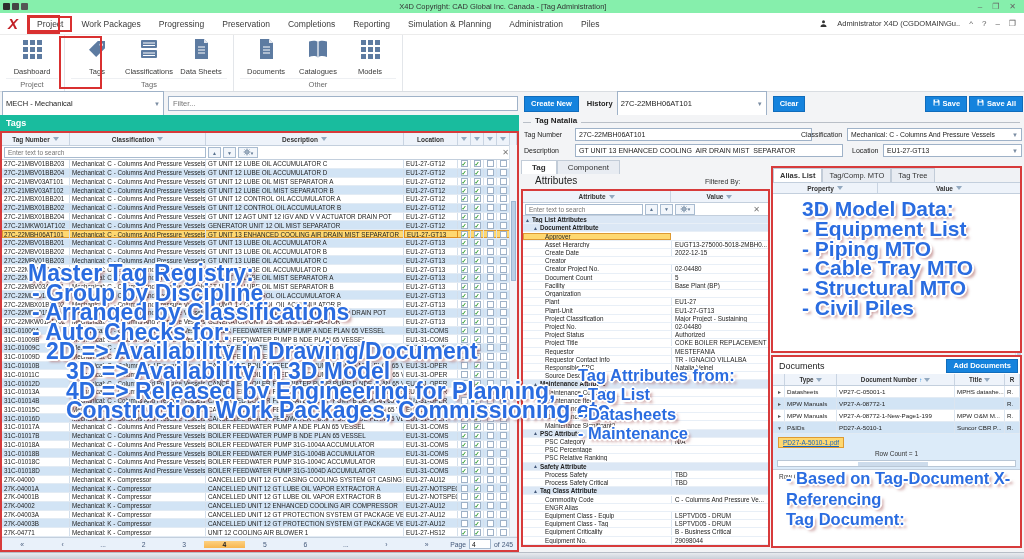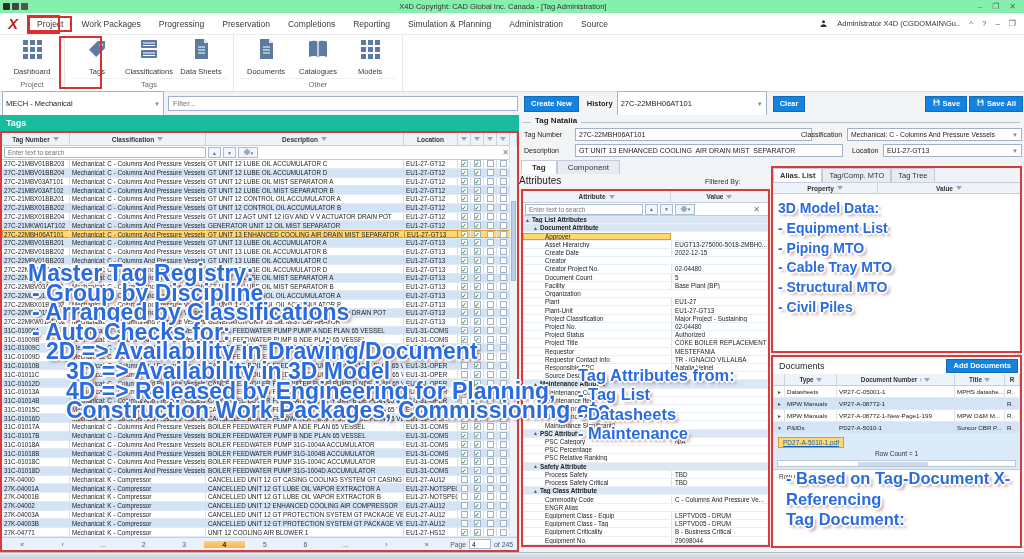--- a/index.html
+++ b/index.html
@@ -97,21 +97,21 @@
               background:#f3f4f6; padding:0 4px; }
   .fld-lbl { position:absolute; font-size:7px; color:#222; }
   .fld-inp { position:absolute; height:13px; border:1px solid #9fb2c8; background:#fff; font-size:7px;
              padding:0 3px; color:#222; font-family:inherit; }
   .fld-sel { position:absolute; height:13px; border:1px solid #9fb2c8; background:#fff; font-size:6.8px;
              display:flex; align-items:center; padding:0 3px; color:#222; white-space:nowrap; overflow:hidden; }
   .fld-sel .car { margin-left:auto; color:#7b8da3; font-size:6px; }
   #tag-tabs { position:absolute; left:2px; top:45px; display:flex; }
   .tab { font-size:8px; padding:2px 10px; color:#333; background:#e8ecf2; border:1px solid #c2ccd8; border-bottom:none; }
   .tab.active { background:#fff; font-weight:bold; }
-  #attrs-title { position:absolute; left:0; top:60px; font-size:10px; color:#222; }
+  #attrs-title { position:absolute; left:16px; top:60px; font-size:10px; color:#222; }
   #filtered-by { position:absolute; left:186px; top:63px; font-size:7px; color:#333; }
   
   #attr-grid { position:absolute; left:2px; top:74px; width:249px; height:358px; border:2px solid #d73b3b;
                background:#fff; display:flex; flex-direction:column; }
   #attr-header { height:12px; background:#eef3fa; border-bottom:1px solid #c3cfdd; display:flex;
                  font-size:6.5px; font-weight:bold; color:#333; }
   #attr-header .h1 { width:148px; display:flex; align-items:center; justify-content:center; gap:3px;
                      border-right:1px solid #c9d4e2; }
   #attr-header .h2 { flex:1; display:flex; align-items:center; justify-content:center; gap:3px; }
   #attr-search { height:13px; display:flex; align-items:center; border-bottom:1px solid #c3cfdd; padding:1px 2px; }
@@ -171,21 +171,21 @@
   #rect-tags { left:59px; top:36px; width:43px; height:53px; }
   
   .ann { position:absolute; font-weight:bold; color:#2a6ce0; white-space:nowrap;
          text-shadow:-1px -1px 0 #fff, 1px -1px 0 #fff, -1px 1px 0 #fff, 1px 1px 0 #fff,
                      -2px 0 0 #fff, 2px 0 0 #fff, 0 2px 0 #fff, 0 -2px 0 #fff,
                      3px 3px 3px rgba(150,60,60,.55); }
   #ann-master { left:28px; top:264px; font-size:23px; line-height:19.6px; }
   #ann-master div:nth-child(2), #ann-master div:nth-child(3), #ann-master div:nth-child(4) { margin-left:4px; }
   #ann-master div:nth-child(5) { margin-left:18px; }
   #ann-master div:nth-child(6), #ann-master div:nth-child(7), #ann-master div:nth-child(8) { margin-left:38px; }
-  #ann-3d { left:778px; top:199px; font-size:14px; line-height:19.8px; }
+  #ann-3d { left:802px; top:199px; font-size:21px; line-height:19.8px; }
   #ann-attrs { left:578px; top:366px; font-size:16.5px; line-height:19.4px; }
   #ann-tagdoc { left:786px; top:468px; font-size:16.5px; line-height:20.5px; white-space:normal; width:235px; }
 </style>
 </head>
 <body>
 
 <div id="titlebar">
   <div id="app-icons">
       <span></span>
       <span></span>
@@ -203,21 +203,21 @@
   <span id="logo-x">X</span>
   <span id="menu-items" style="display:flex;align-items:center;">
       <span class="menu-item hl">Project</span>
       <span class="menu-item">Work Packages</span>
       <span class="menu-item">Progressing</span>
       <span class="menu-item">Preservation</span>
       <span class="menu-item">Completions</span>
       <span class="menu-item">Reporting</span>
       <span class="menu-item">Simulation &amp; Planning</span>
       <span class="menu-item">Administration</span>
-      <span class="menu-item">Source</span>
+      <span class="menu-item">Piles</span>
     </span>
   <div id="menu-right">
     <span class="person-ic"><svg viewBox="0 0 24 24">
           <g fill="#333">
             <circle cx="12" cy="7" r="4"></circle>
             <path d="M4 21c0-4.4 3.6-7 8-7s8 2.6 8 7z"></path>
           </g>
         </svg></span>
     <span>Administrator X4D (CGDOMAIN\Gu..</span>
     <span class="sym">^</span>

